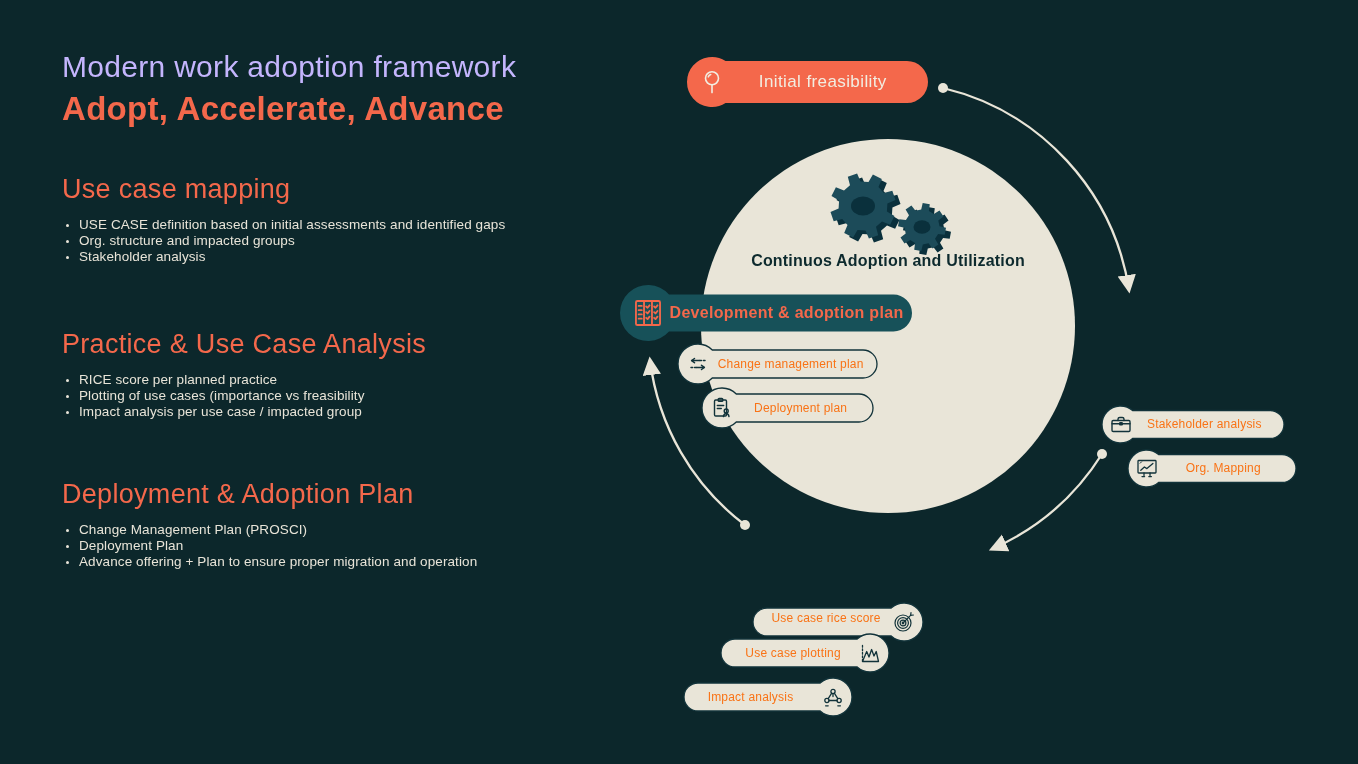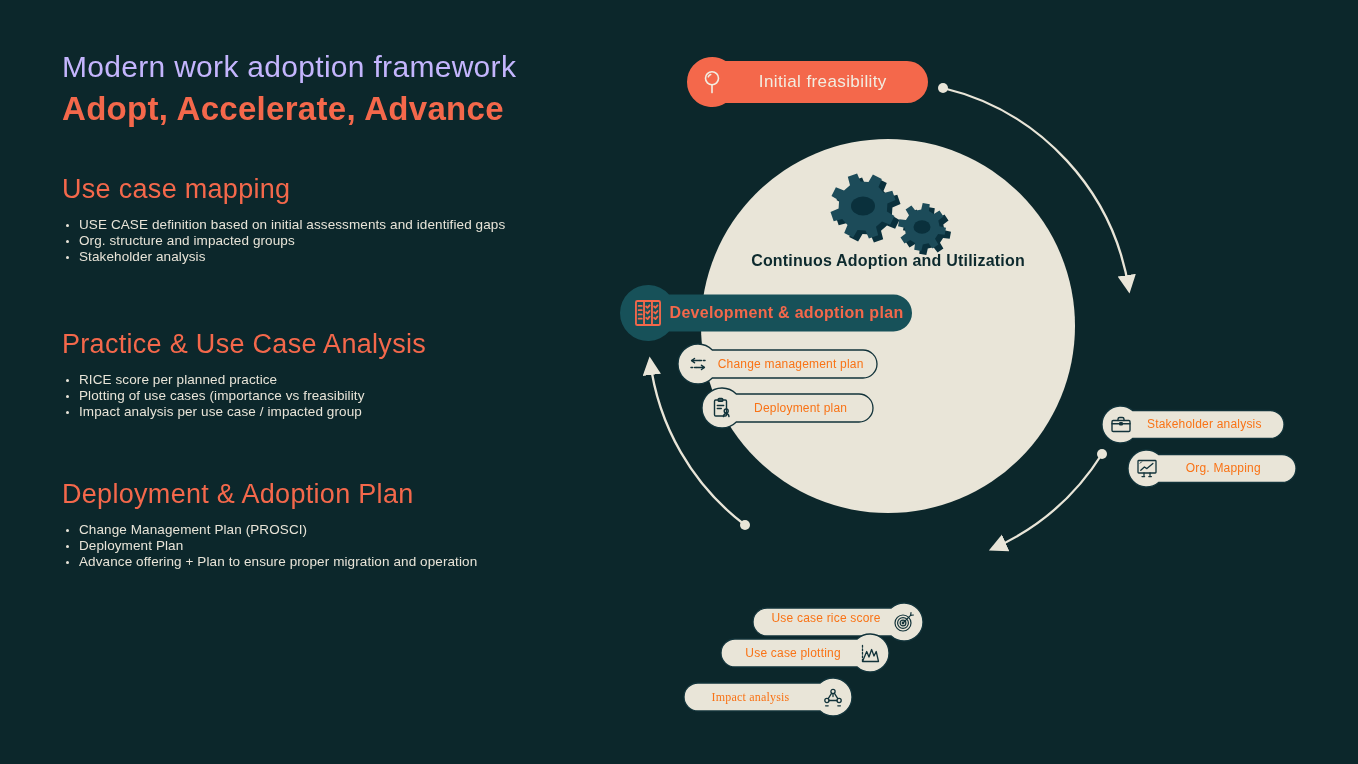--- a/index.html
+++ b/index.html
@@ -226,16 +226,16 @@
       </svg>
     <span class="pill-icon" style="width: 24px; height: 24px; left: 137px; top: 2px;">
       <svg width="24" height="24" viewBox="0 0 24 24" fill="none" stroke="#12333A" stroke-width="1.3" stroke-linecap="round" stroke-linejoin="round">
         <circle cx="12" cy="6.5" r="2.1"></circle>
         <circle cx="5.9" cy="15.5" r="2.1"></circle>
         <circle cx="18.1" cy="15.5" r="2.1"></circle>
         <path d="M10.7 8.2l-3.5 5.4M13.3 8.2l3.5 5.4M8 15.5h8"></path>
         <path d="M4.6 20.8h2.6M16.8 20.8h2.6M12 9v2.6"></path>
       </svg>
     </span>
-    <span class="pill-label" style="padding-right: 47px; padding-left: 12px; font-family: Liberation Serif, serif;">Impact analysis</span>
+    <span class="pill-label" style="padding-right: 47px; padding-left: 12px;">Impact analysis</span>
   </div>
 
 </div>
 
 </body></html>

